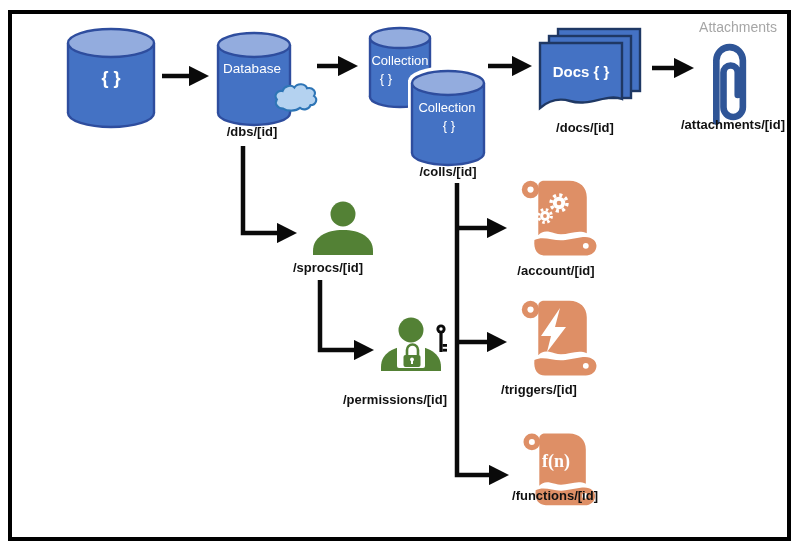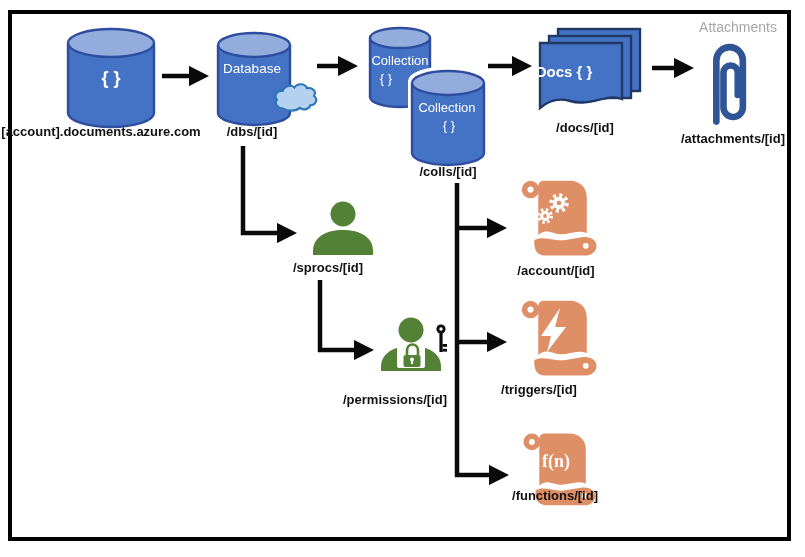--- a/index.html
+++ b/index.html
@@ -149,36 +149,35 @@
       <use href="#scrollShape" transform="translate(515,295) scale(0.97)"></use>
       <polygon points="560,308 541,336 551,336 547,352 566,327 555,327" class="f-white"></polygon>
     </g>
 
     <g>
       <use href="#scrollShape" transform="translate(517,428) scale(0.93)"></use>
     </g>
   </svg>
 
   <div class="lbl wt acct-g" style="left:111px;top:78px">{ }</div>
-  <div class="lbl" style="left:101px;top:131px">[account].documents.azure.com</div>
 
   <div class="lbl wt sm" style="left:252px;top:68px;font-size:13.5px">Database</div>
   <div class="lbl" style="left:252px;top:131px">/dbs/[id]</div>
 
   <div class="lbl wt sm" style="left:400px;top:60px">Collection</div>
   <div class="lbl wt sm" style="left:386px;top:78px">{ }</div>
   <div class="lbl wt sm" style="left:447px;top:107px">Collection</div>
   <div class="lbl wt sm" style="left:449px;top:125px">{ }</div>
   <div class="lbl" style="left:448px;top:171px">/colls/[id]</div>
 
-  <div class="lbl wt docs-t" style="left:564px;top:71px">Docs { }</div>
+  <div class="lbl wt docs-t" style="left:581px;top:71px">Docs { }</div>
   <div class="lbl" style="left:585px;top:127px">/docs/[id]</div>
 
   <div class="lbl title-g" style="left:738px;top:27px">Attachments</div>
-  <div class="lbl" style="left:733px;top:138px">/attachments/[id]</div>
+  <div class="lbl" style="left:733px;top:124px">/attachments/[id]</div>
 
   <div class="lbl" style="left:328px;top:267px">/sprocs/[id]</div>
   <div class="lbl" style="left:395px;top:399px">/permissions/[id]</div>
 
   <div class="lbl" style="left:556px;top:270px">/account/[id]</div>
   <div class="lbl" style="left:539px;top:389px">/triggers/[id]</div>
   <div class="lbl wt fn" style="left:556px;top:461px">f(n)</div>
   <div class="lbl" style="left:555px;top:495px">/functions/[id]</div>
 </div>
 

